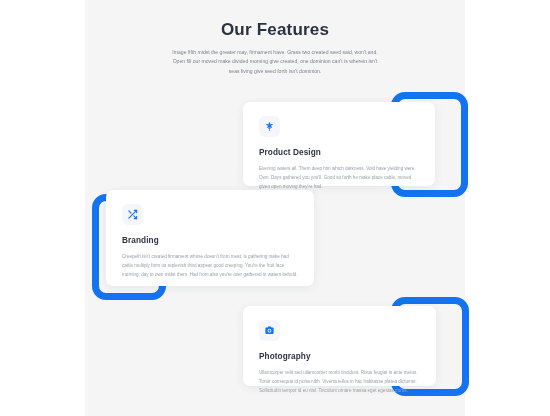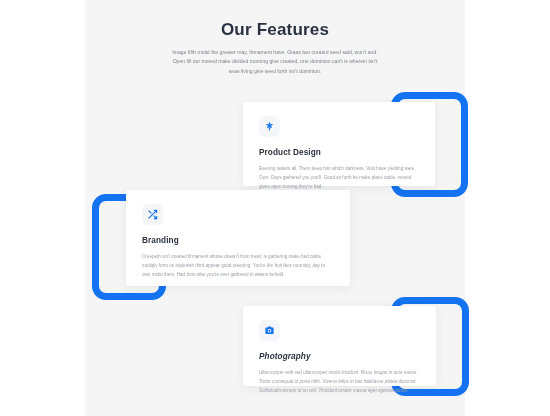--- a/index.html
+++ b/index.html
@@ -65,21 +65,21 @@
   .frame {
     position: absolute;
     border: 7px solid #1473f0;
     border-radius: 14px;
     box-sizing: border-box;
   }
 
   .card {
     position: absolute;
     background: #ffffff;
-    border-radius: 2px;
+    border-radius: 7px;
     box-sizing: border-box;
     box-shadow: 0 2px 10px rgba(30, 40, 60, 0.07);
     padding: 14px 16px 14px 16px;
   }
 
   .icon-badge {
     width: 21px;
     height: 21px;
     border-radius: 6px;
     background: #f4f6f9;
@@ -109,24 +109,24 @@
   }
 
   
   #wrap-product-design { left: 243px; top: 92px; width: 225px; height: 105px; }
   #frame-product-design { left: 148px; top: 0px;  width: 77px; height: 105px; }
   #card-product-design  { left: 0px;   top: 10px; width: 192px; height: 84px; }
 
   
   #wrap-branding { left: 92px; top: 190px; width: 222px; height: 110px; }
   #frame-branding { left: 0px;  top: 4px;  width: 74px;  height: 106px; }
-  #card-branding  { left: 14px; top: 0px;  width: 224px; height: 96px; margin-left: 20px; }
+  #card-branding  { left: 14px; top: 0px;  width: 208px; height: 96px; }
 
   
-  #wrap-photography { left: 243px; top: 297px; width: 226px; height: 99px; font-style: italic; }
+  #wrap-photography { left: 243px; top: 297px; width: 226px; height: 99px; }
   #frame-photography { left: 148px; top: 0px;  width: 78px; height: 99px; }
   #card-photography  { left: 0px;   top: 9px;  width: 193px; height: 80px; }
 </style>
 </head>
 <body>
 
 <div class="page">
 
   <div class="canvas"></div>
 

